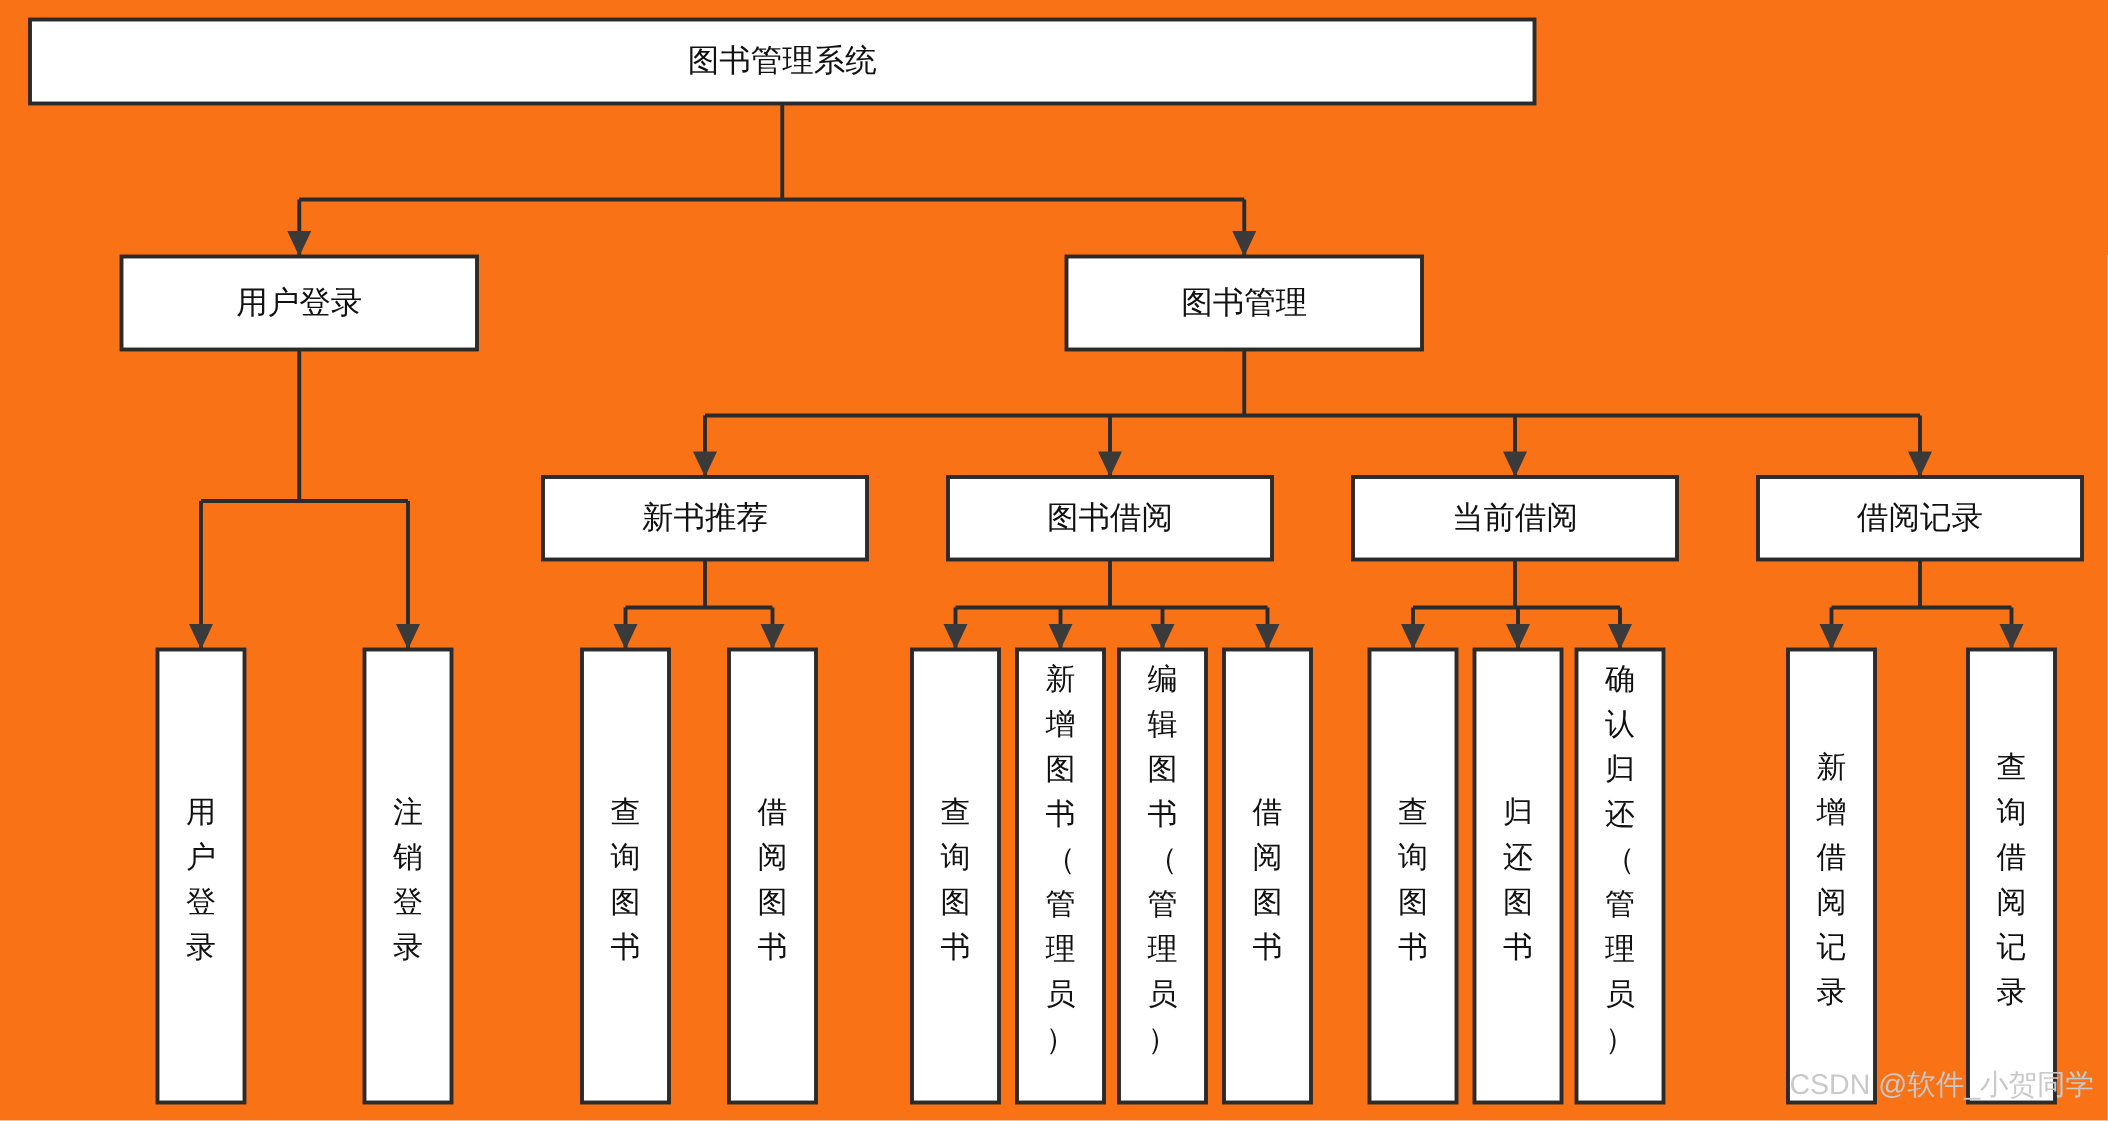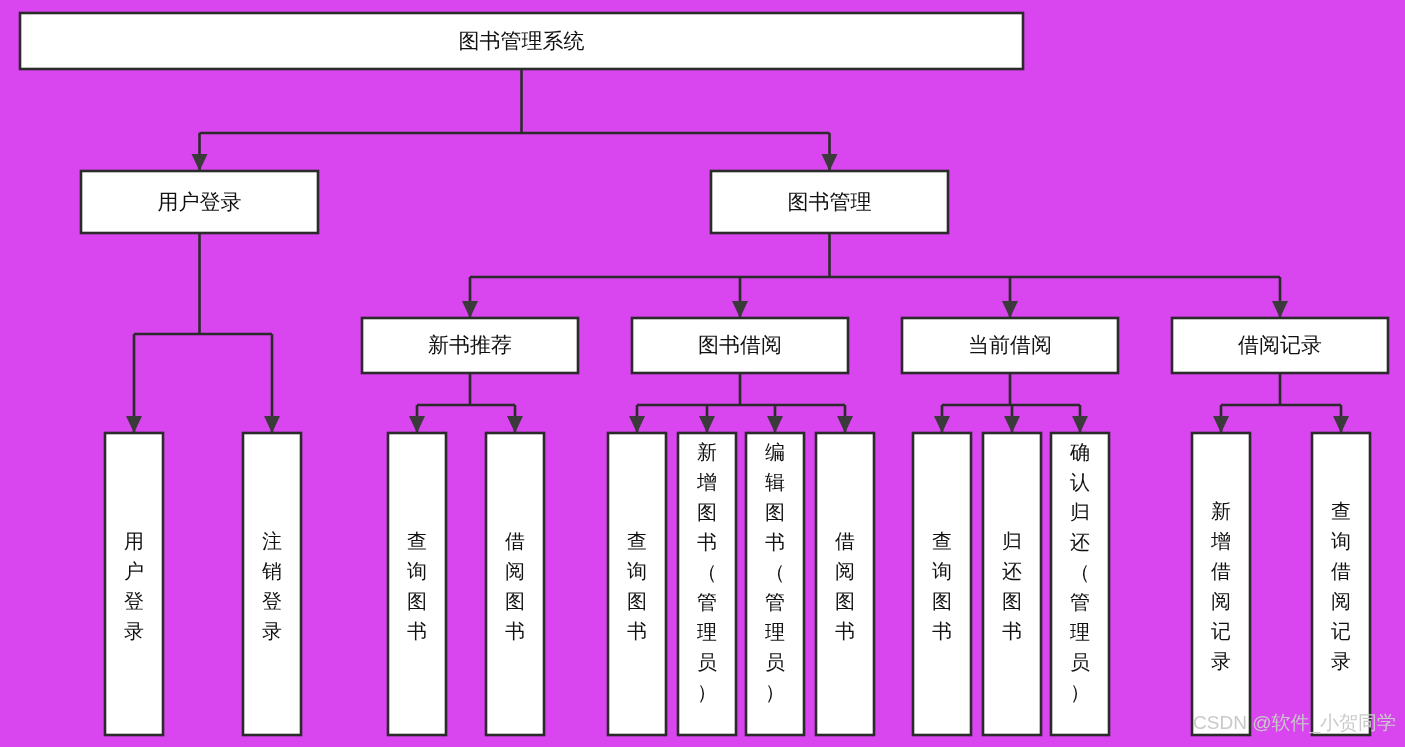--- a/index.html
+++ b/index.html
@@ -11,21 +11,21 @@
   body {
     width: 1405px;
     height: 747px;
     font-family: "Liberation Sans", "DejaVu Sans", sans-serif;
     overflow: hidden;
   }
   #diagram-root {
     position: relative;
     width: 1405px;
     height: 747px;
-    background: #d946ef;
+    background: #f97316;
   }
   svg.diagram-svg {
     position: absolute;
     top: 0;
     left: 0;
     width: 1405px;
     height: 747px;
   }
   .node-box {
     fill: #ffffff;

